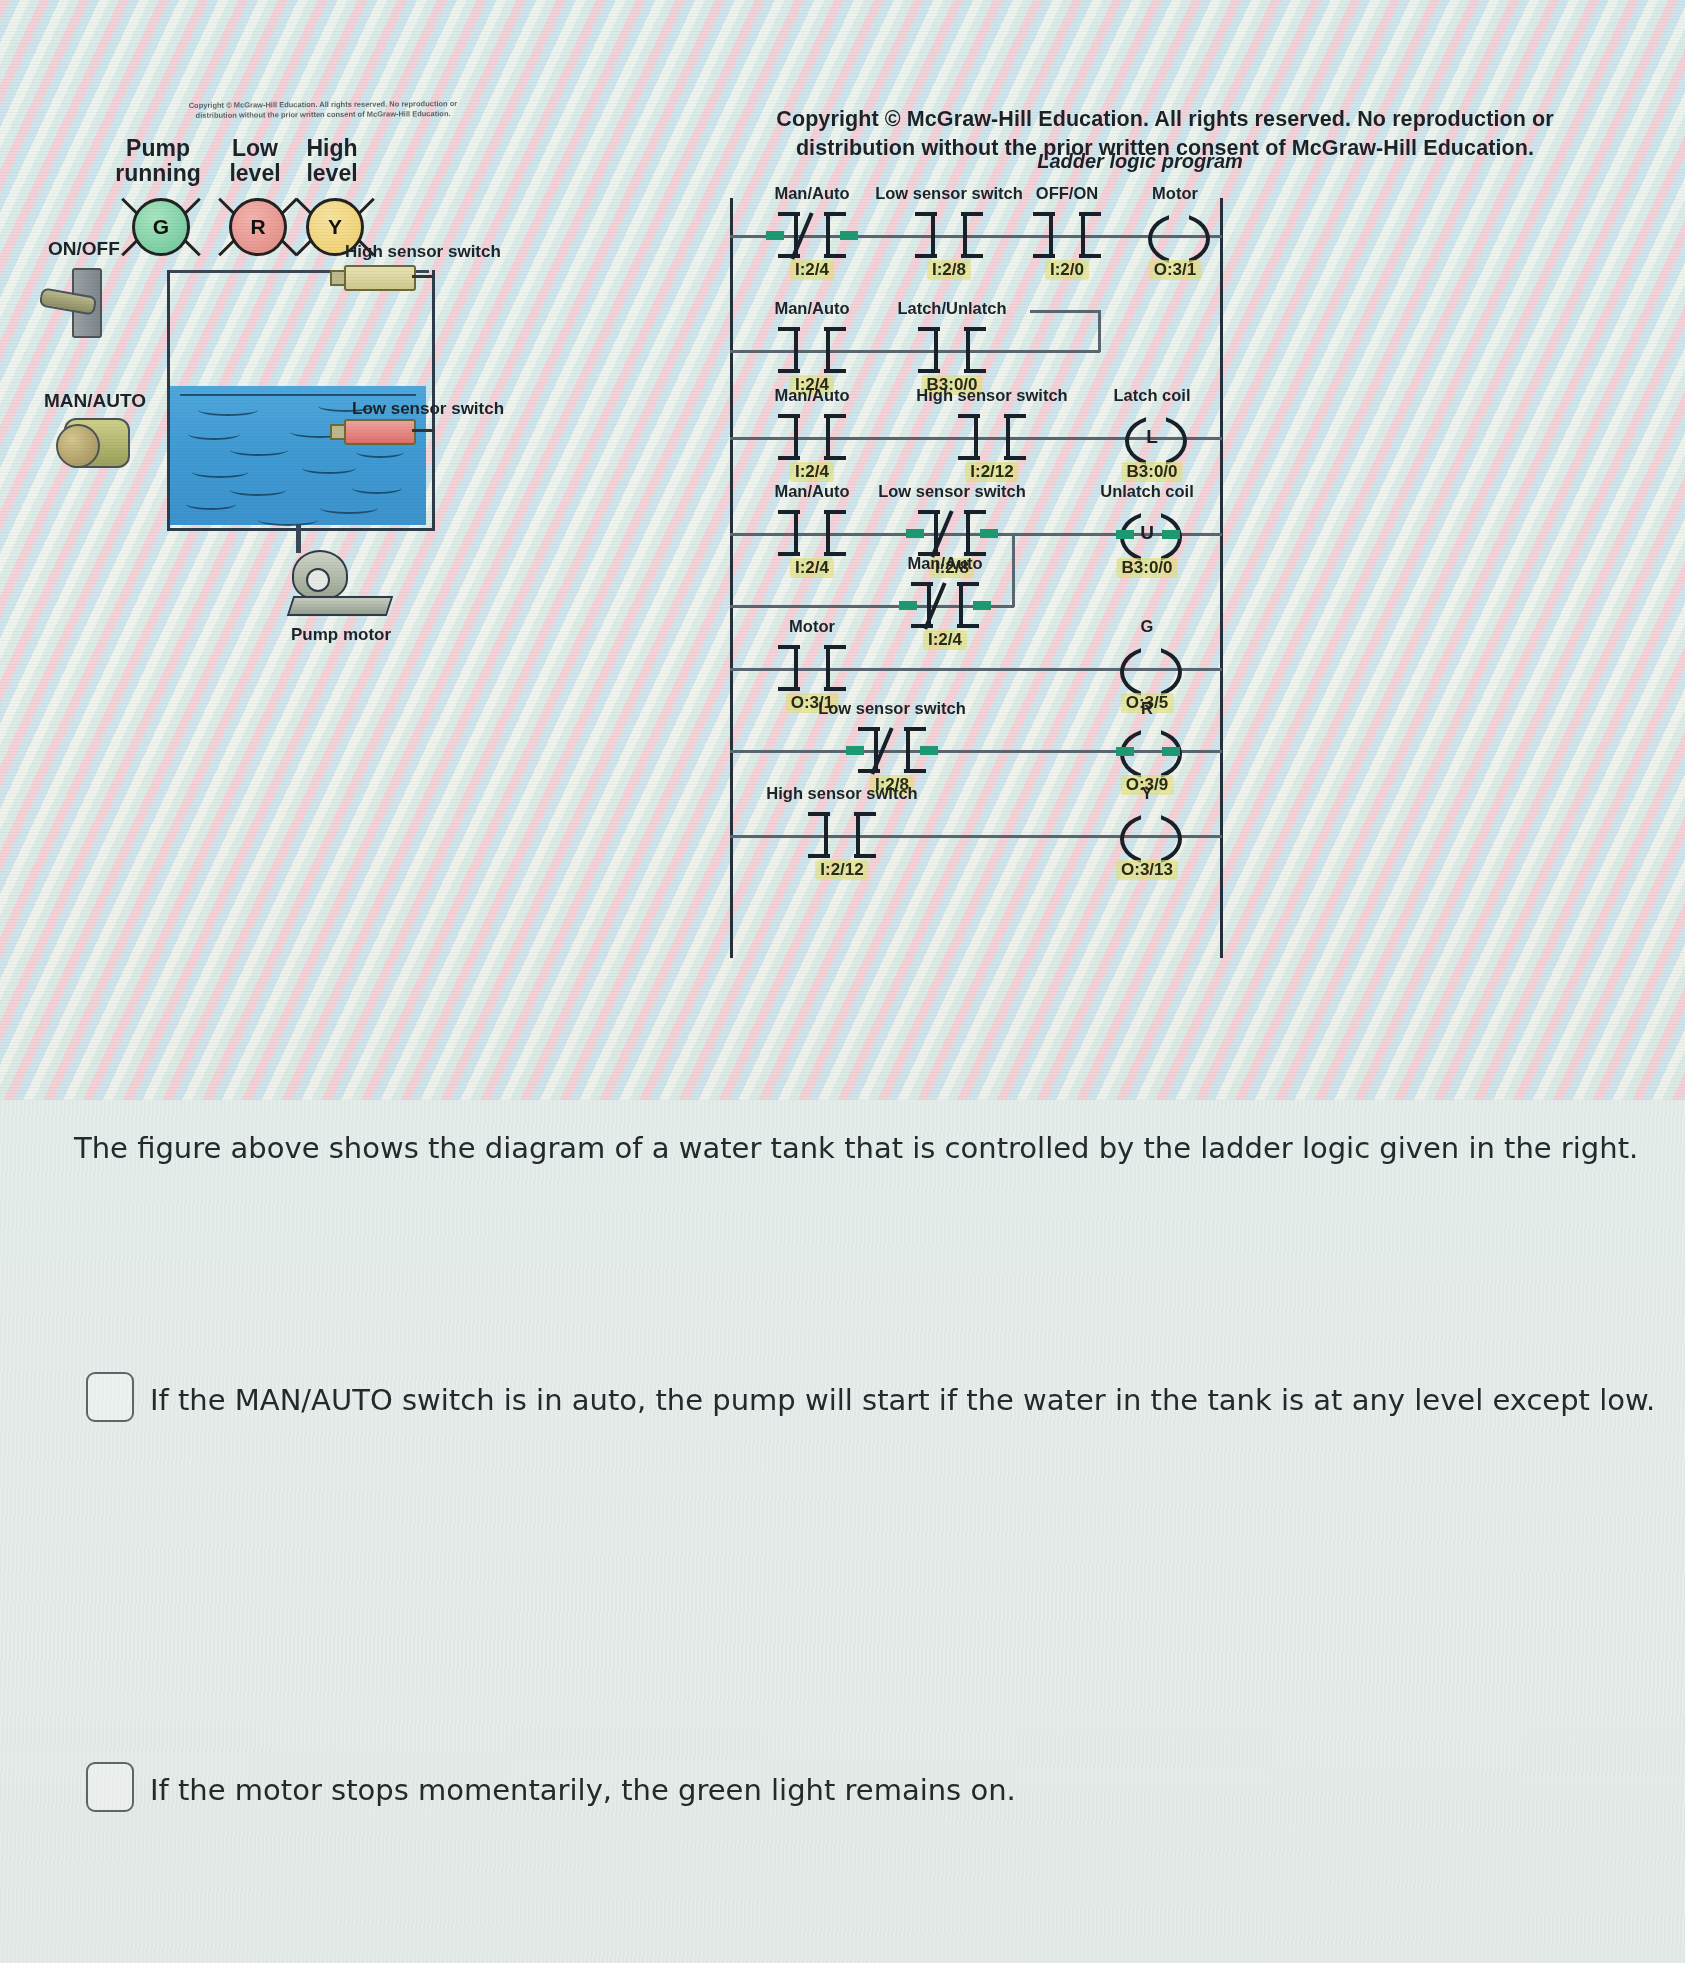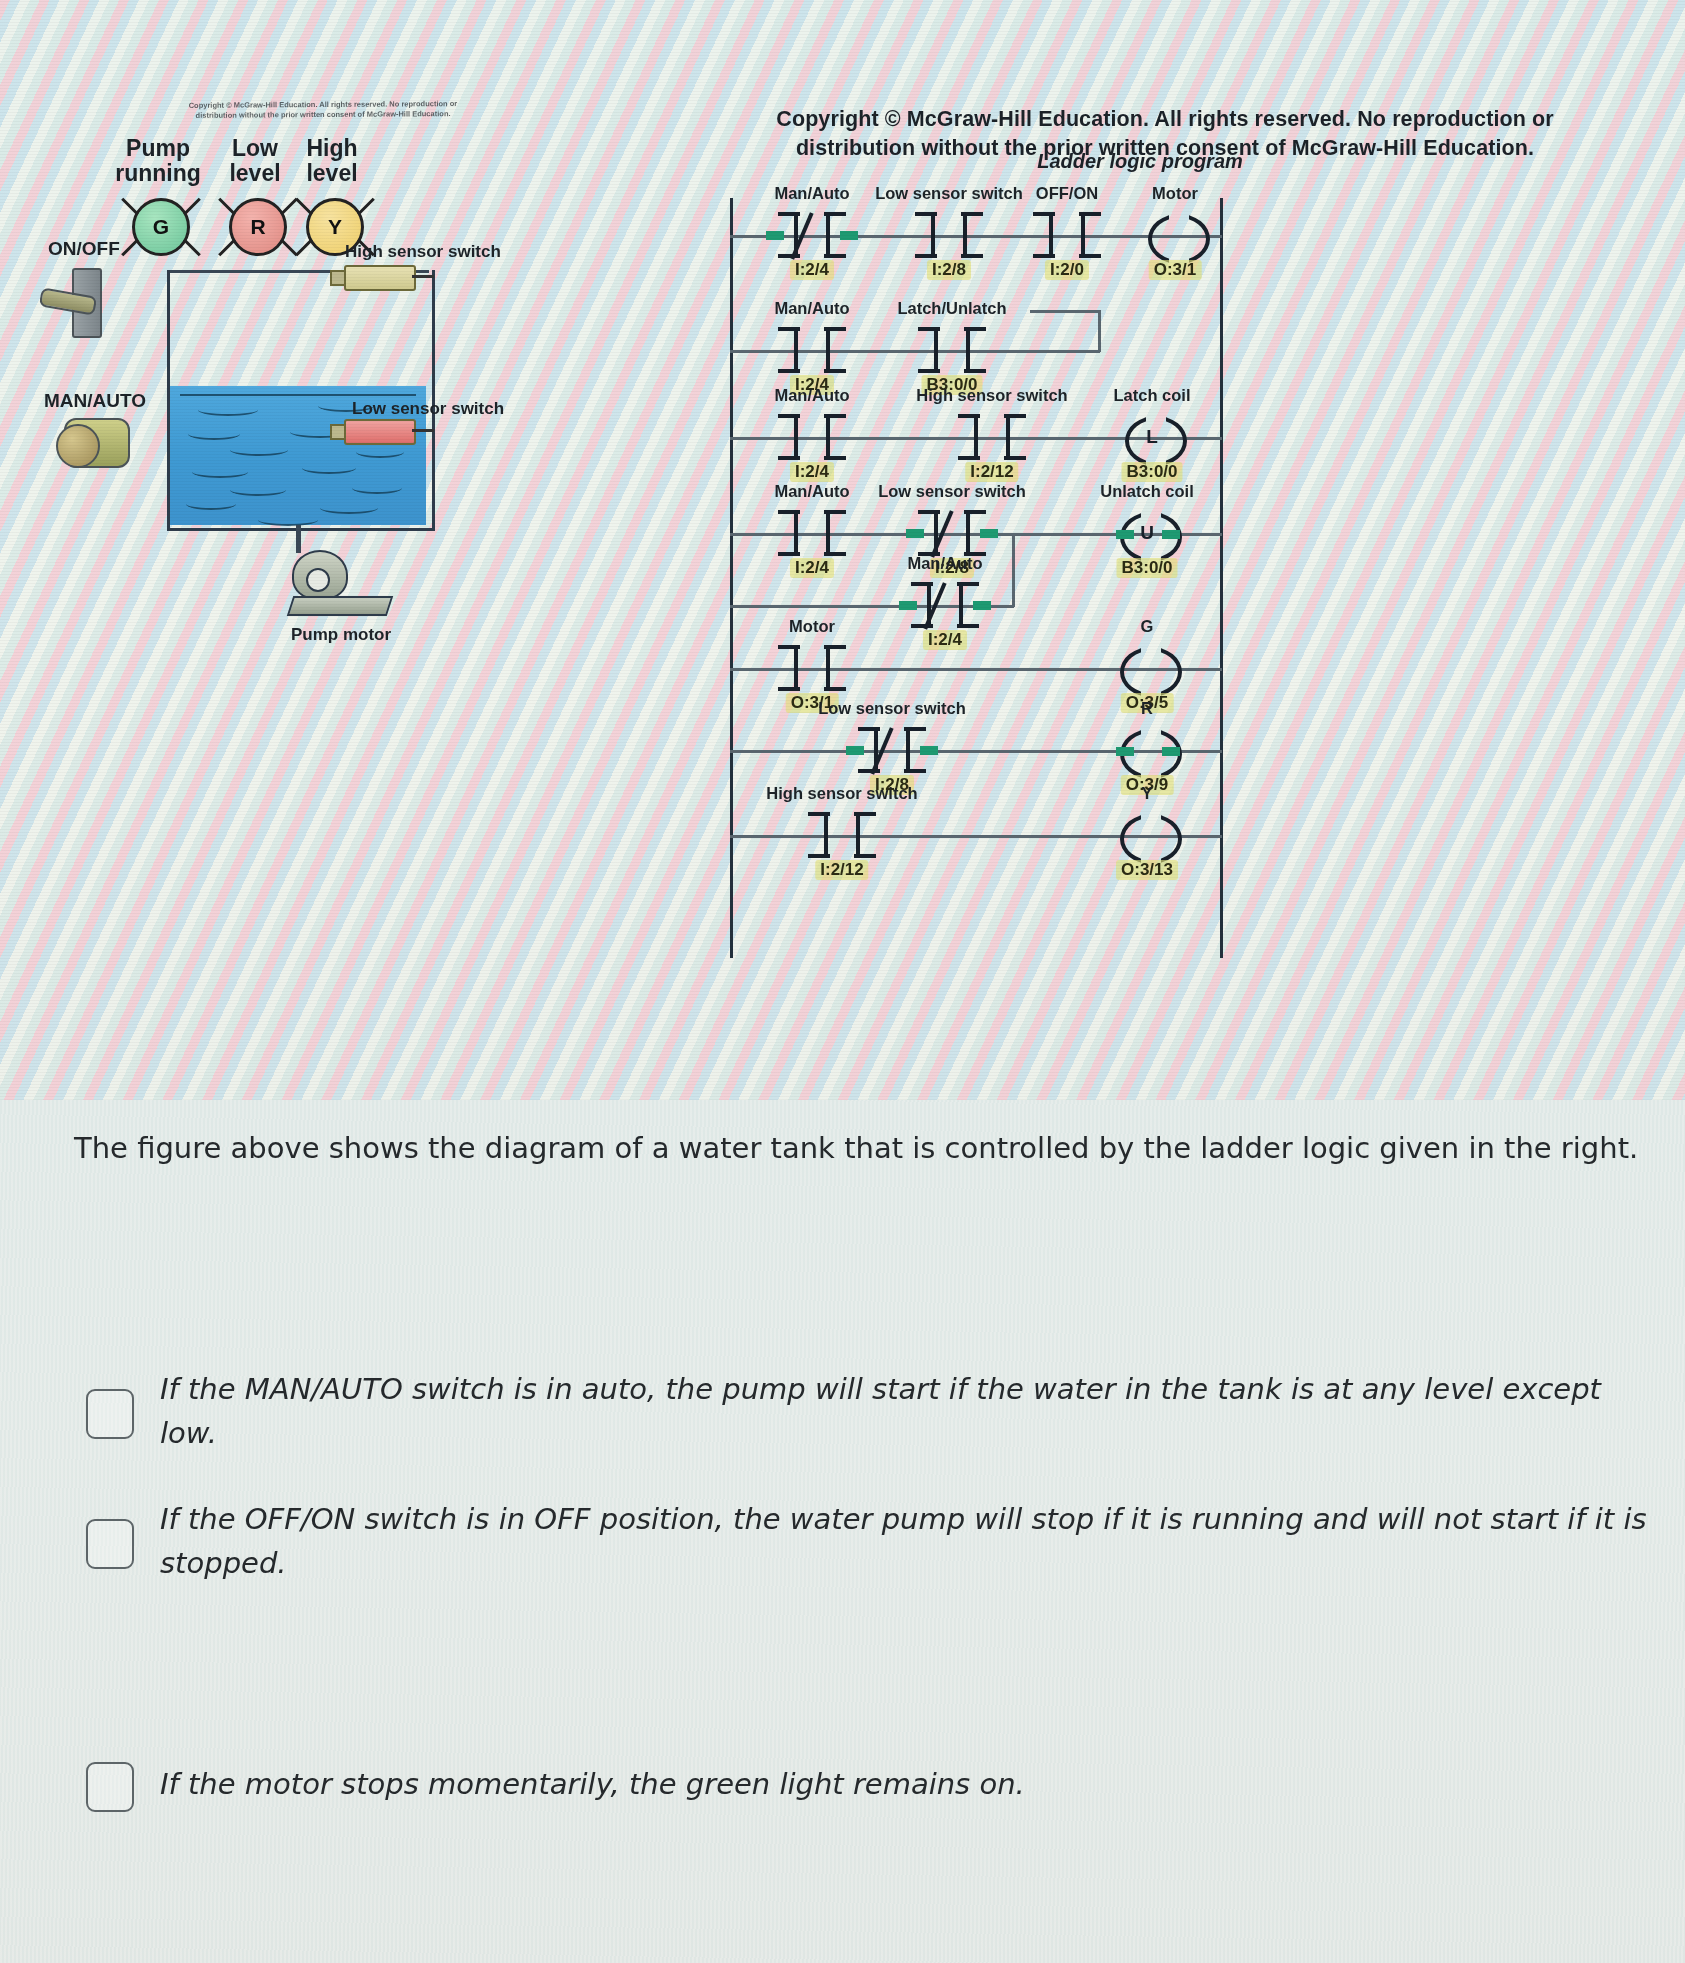--- a/index.html
+++ b/index.html
@@ -155,21 +155,21 @@
   .coil .ltr{
     position:absolute;left:0;top:0;width:54px;height:42px;display:flex;
     align-items:center;justify-content:center;font-size:19px;font-weight:700;color:#18202a;
   }
 
   
   .qtext{
     position:absolute;font-size:29px;line-height:1.52;color:#25292c;
     font-family:"DejaVu Sans", sans-serif;
   }
-  .opt{position:absolute;display:flex;gap:26px;align-items:center;font-style:italic;}
+  .opt{position:absolute;display:flex;gap:16px;align-items:flex-end;}
   .cbox{
     width:44px;height:46px;border:2.5px solid #5d6568;border-radius:9px;
     background:rgba(255,255,255,0.25);flex:0 0 auto;margin-top:4px;
   }
   .opt-label{font-size:29px;line-height:1.5;color:#25292c;font-family:"DejaVu Sans", sans-serif;}
 </style>
 </head>
 <body>
 
 <div class="figure-zone">
@@ -503,23 +503,19 @@
 <div class="text-zone">
 
   <div class="qtext" style="left:74px;top:26px;width:1580px;">The figure above shows the diagram of a water tank that is controlled by the ladder logic given in the right.</div>
 
 
   <div class="opt" style="left:86px;top:268px;width:1570px;">
     <span class="cbox"></span>
     <span class="opt-label">If the MAN/AUTO switch is in auto, the pump will start if the water in the tank is at any level except low.</span>
   </div>
 
-  <div class="opt" style="left:86px;top:398px;width:1570px;">
-    <span class="cbox"></span>
-    <span class="opt-label">If the OFF/ON switch is in OFF position, the water pump will stop if it is running and will not start if it is stopped.</span>
-  </div>
 
 
   <div class="opt" style="left:86px;top:658px;width:1450px;">
     <span class="cbox"></span>
     <span class="opt-label">If the motor stops momentarily, the green light remains on.</span>
   </div>
 </div>
 
 </body></html>

